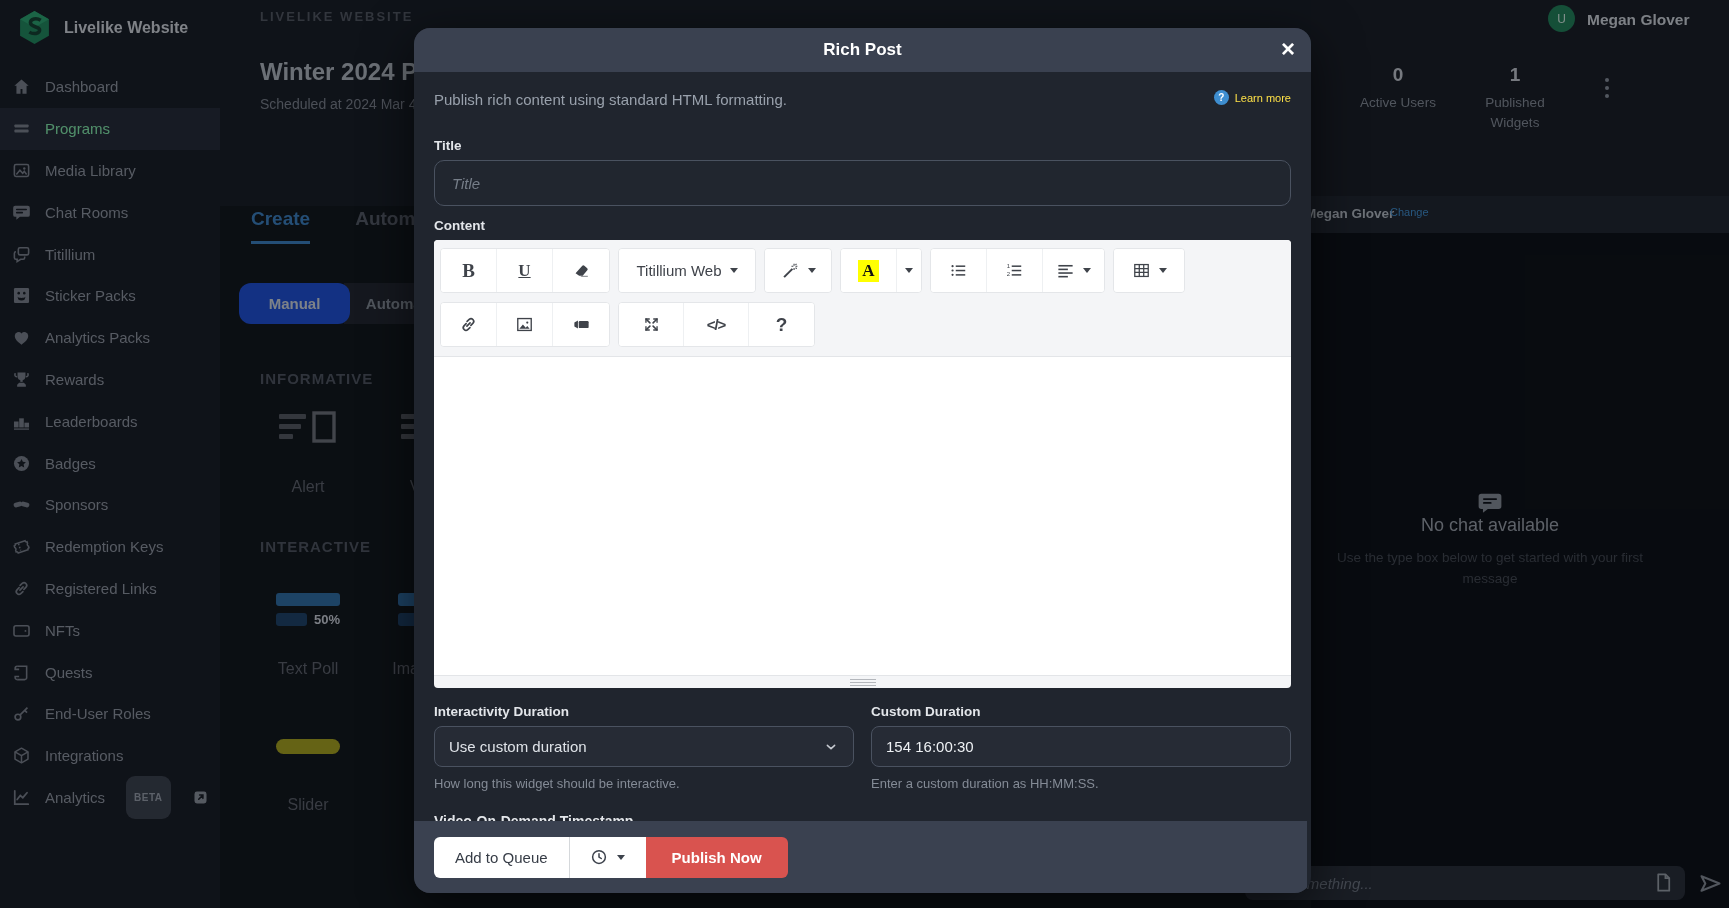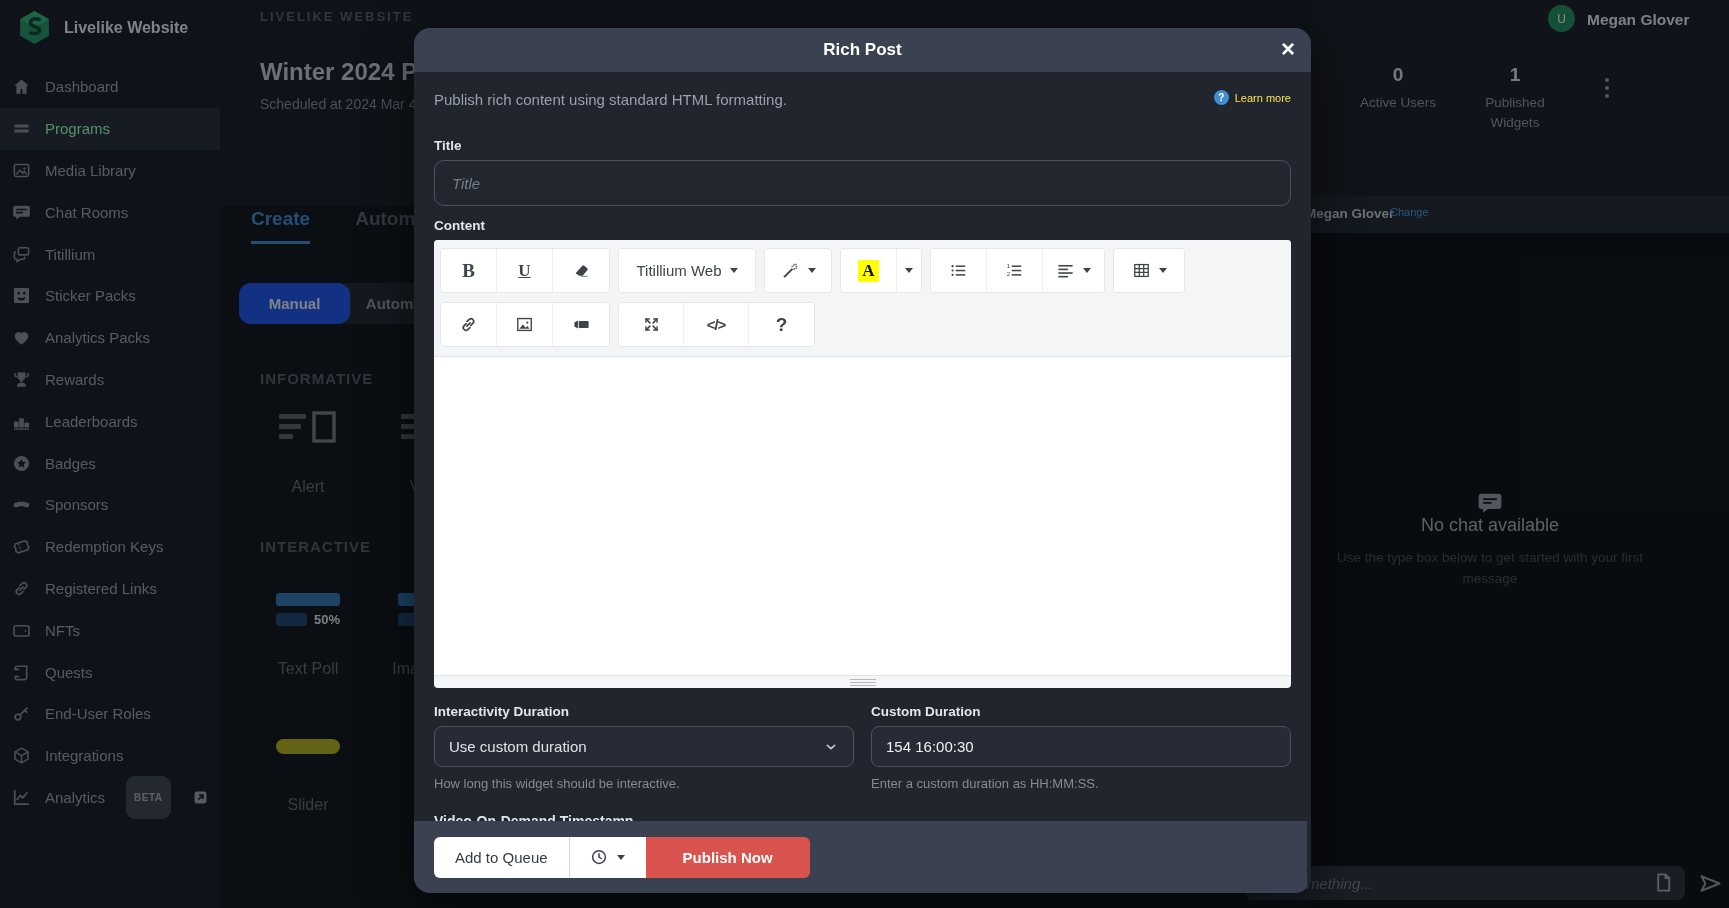--- a/index.html
+++ b/index.html
@@ -125,21 +125,21 @@
   .helper{position:absolute;top:748px;font-size:13px;color:#848b96;}
   .vod-label{position:absolute;left:20px;top:785px;font-size:14px;font-weight:bold;color:#e3e6ea;}
 
   .modal-foot{position:absolute;left:0;right:4px;bottom:0;height:72px;background:#3a4150;display:flex;align-items:center;padding-left:20px;}
   .fgroup{display:flex;height:41px;border-radius:6px;overflow:hidden;}
   .f-btn{display:flex;align-items:center;justify-content:center;cursor:pointer;font-size:15px;}
   .f-queue{background:#fff;color:#363c46;padding:0 21px;border-right:1px solid #d5d8db;}
   .f-clock{background:#fff;width:76px;gap:9px;}
   .f-clock svg{width:18px;height:18px;}
   .f-clock .caret{border-top-color:#3c424c;}
-  .f-pub{background:#d9534f;color:#fff;font-weight:bold;padding:0 37px;}
+  .f-pub{background:#d9534f;color:#fff;font-weight:bold;padding:0 26px;}
 </style>
 </head>
 <body>
 
 <div class="screen">
 
   <aside class="sidebar">
     <div class="brand">
       <svg class="brand-logo" viewBox="0 0 32 34">
         <polygon points="16,1 30,9 30,25 16,33 2,25 2,9" fill="#1f8a5c"></polygon>

